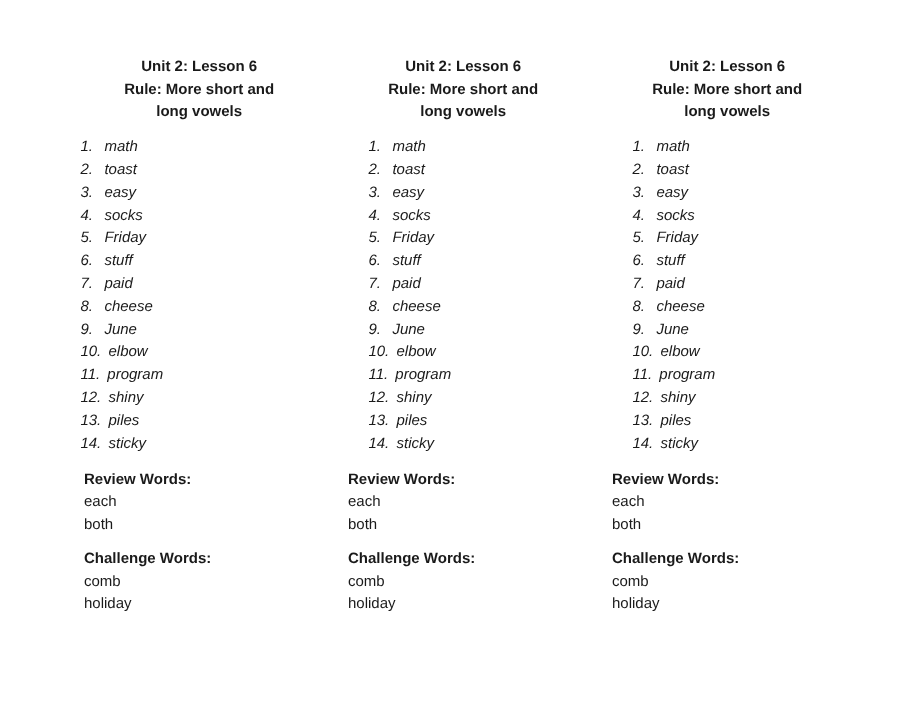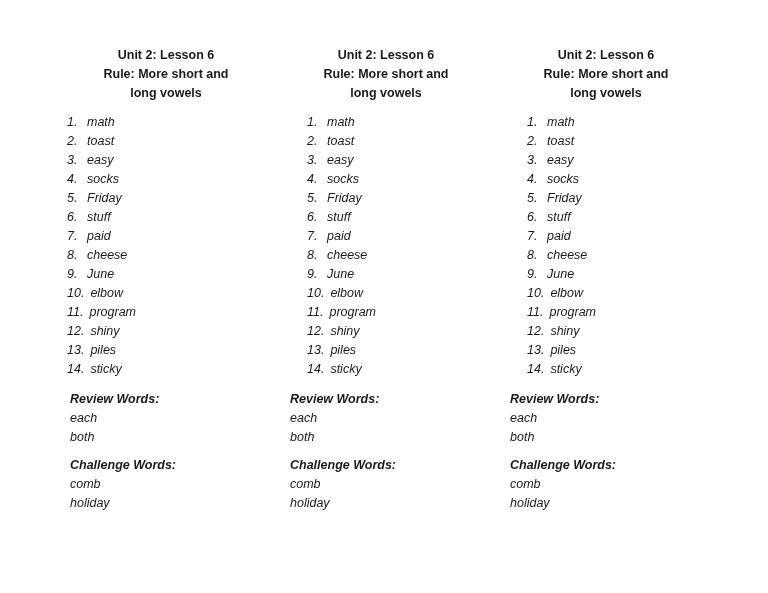--- a/index.html
+++ b/index.html
@@ -44,21 +44,20 @@
 
   ol.word-list li { white-space: nowrap; font-style: italic; }
   ol.word-list .num {
     display: inline-block;
     min-width: 14px;
     margin-right: 6px;
   }
 
   .para {
     margin: 0 0 9px 14px;
-    font-style: italic;
   }
   .para .para-heading { font-weight: bold; }
   .para .word-line { white-space: nowrap; }
 </style>
 </head>
 <body>
 
 <div class="page">
 
   <div class="column col-1">

